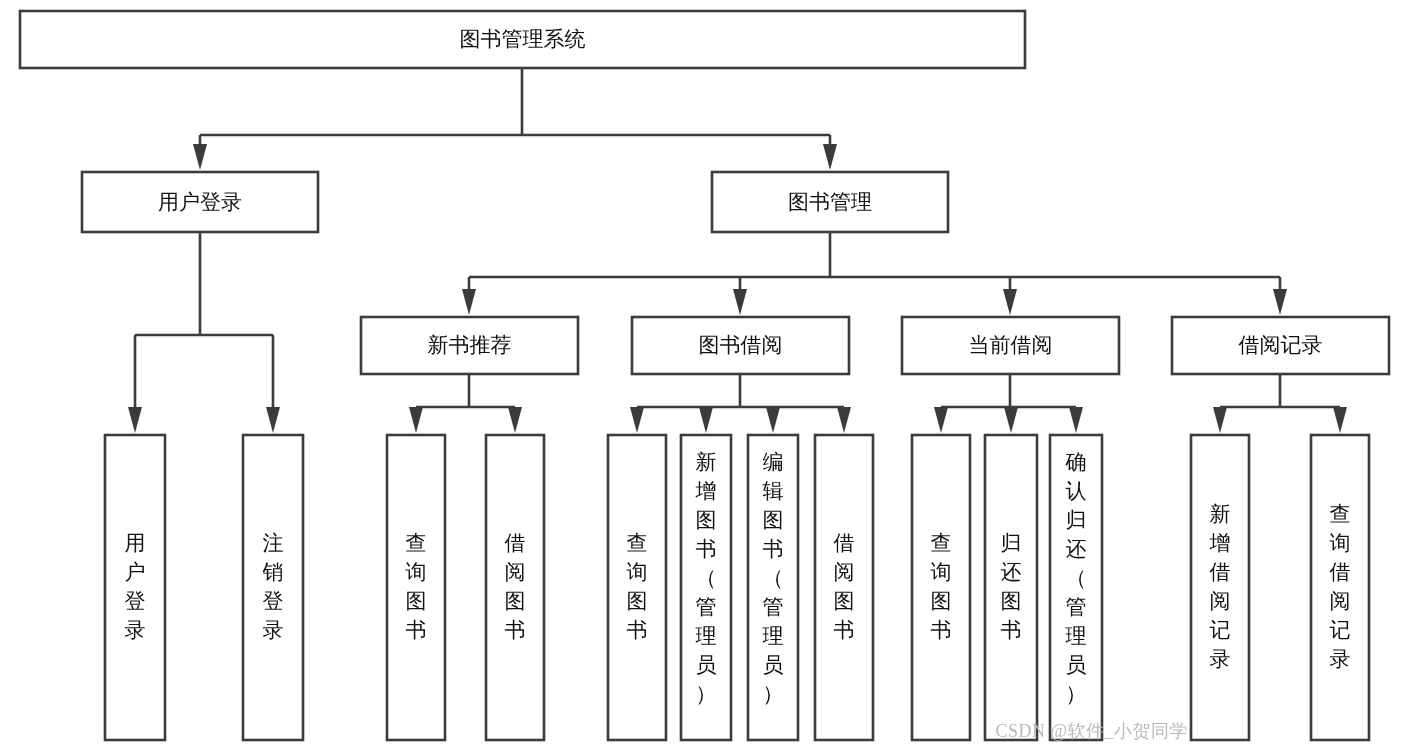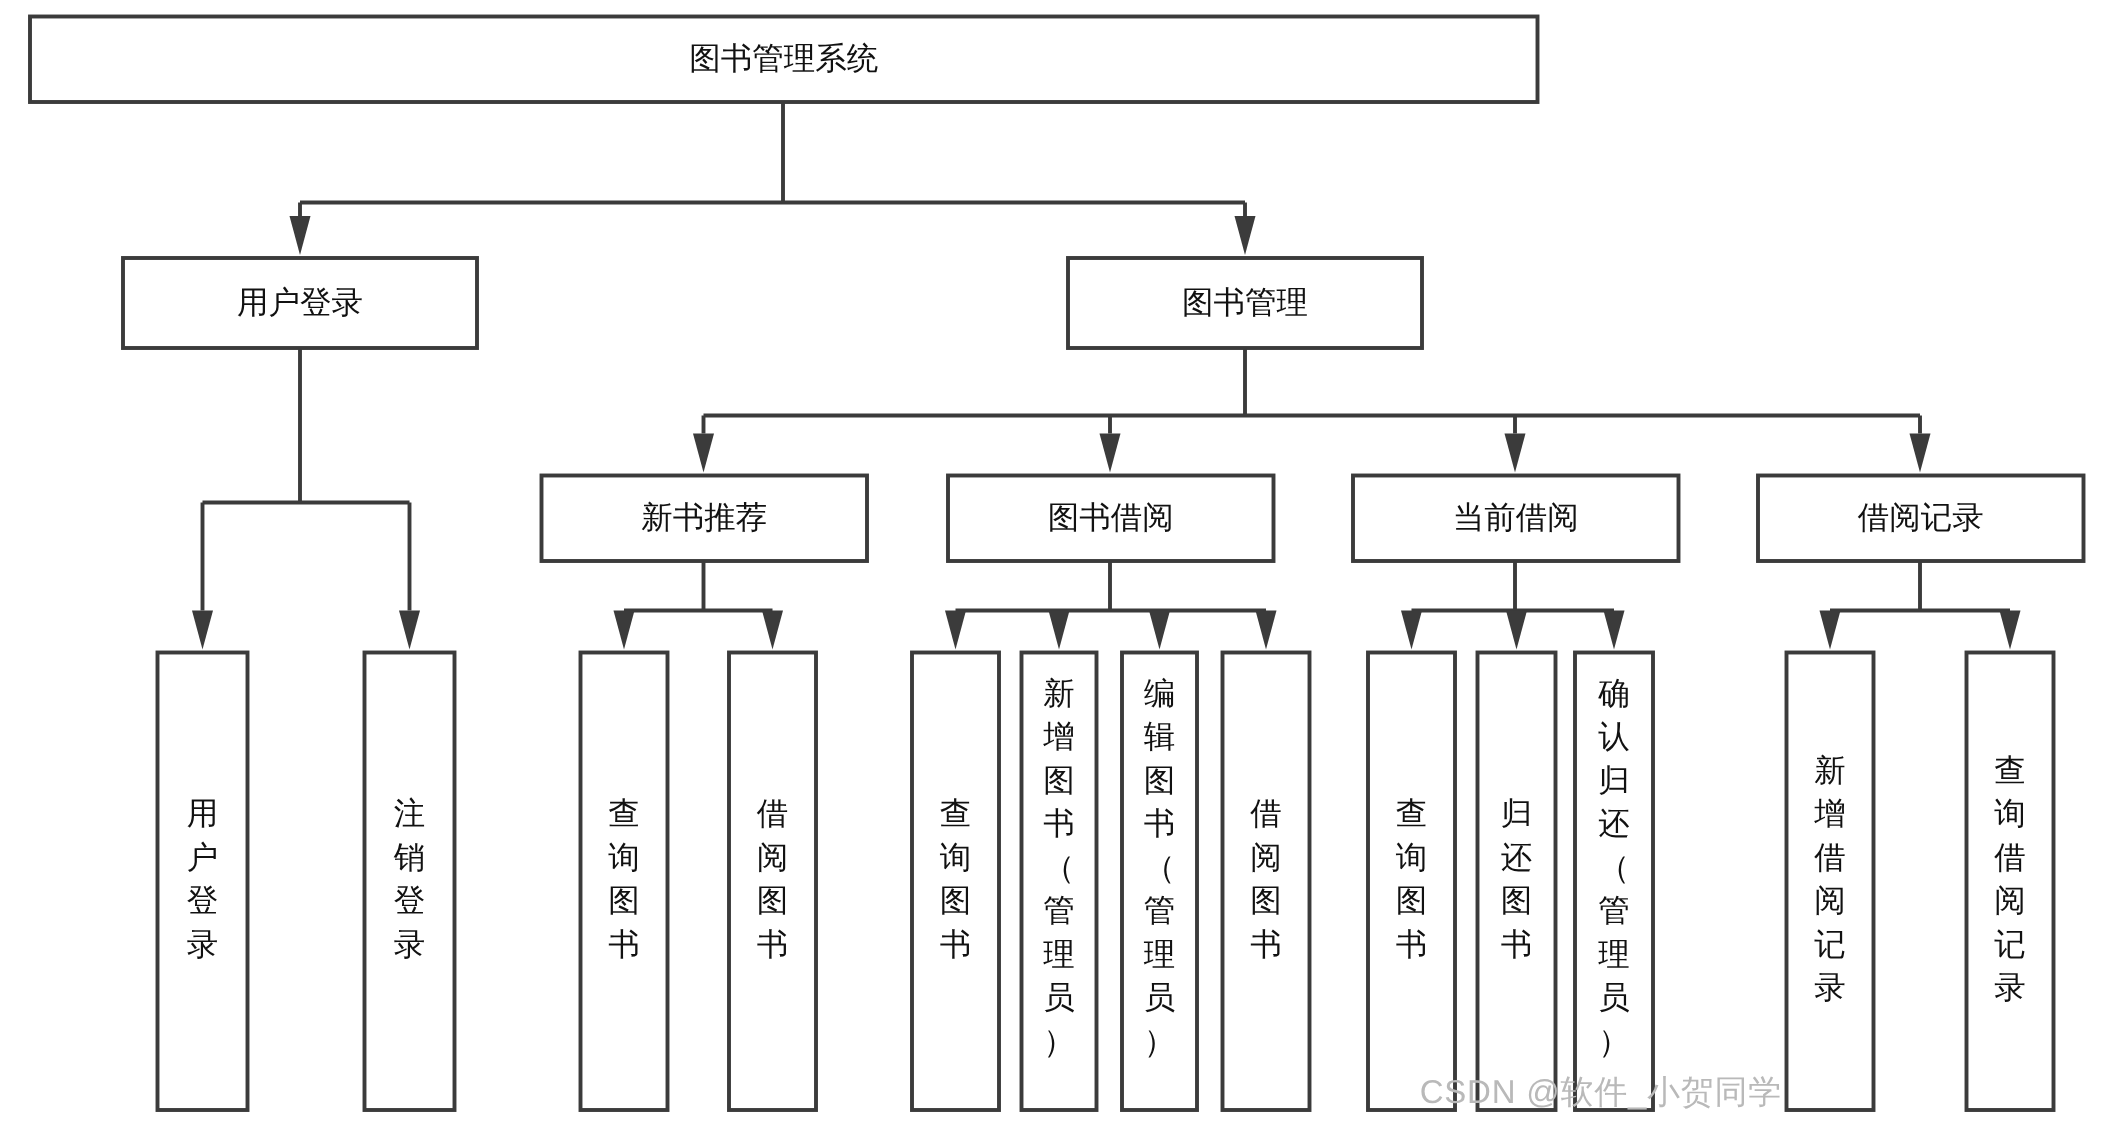--- a/index.html
+++ b/index.html
@@ -53,22 +53,22 @@
   .node-label-v {
     font-family: "Liberation Sans", "DejaVu Sans", sans-serif;
     font-size: 21px;
     fill: #111111;
     text-anchor: middle;
   }
   .watermark-text {
     position: absolute;
     right: 8px;
     bottom: 4px;
-    font-family: Liberation Sans, sans-serif;
-    font-size: 22px;
+    font-family: Liberation Serif, serif;
+    font-size: 18px;
     color: #b9b9b9;
     white-space: nowrap;
     letter-spacing: 0.5px;
     user-select: none;
   }
 </style>
 </head>
 <body>
 
 <div id="diagram-root">

